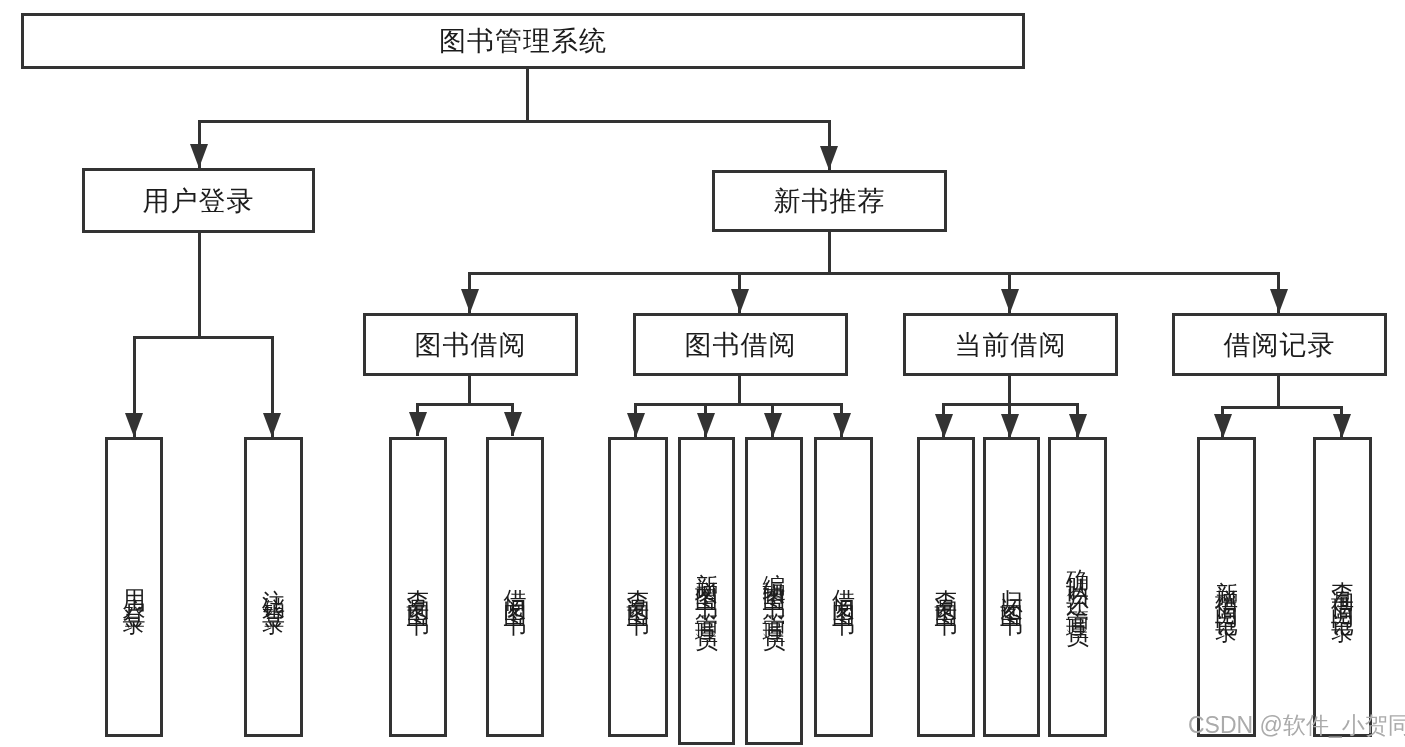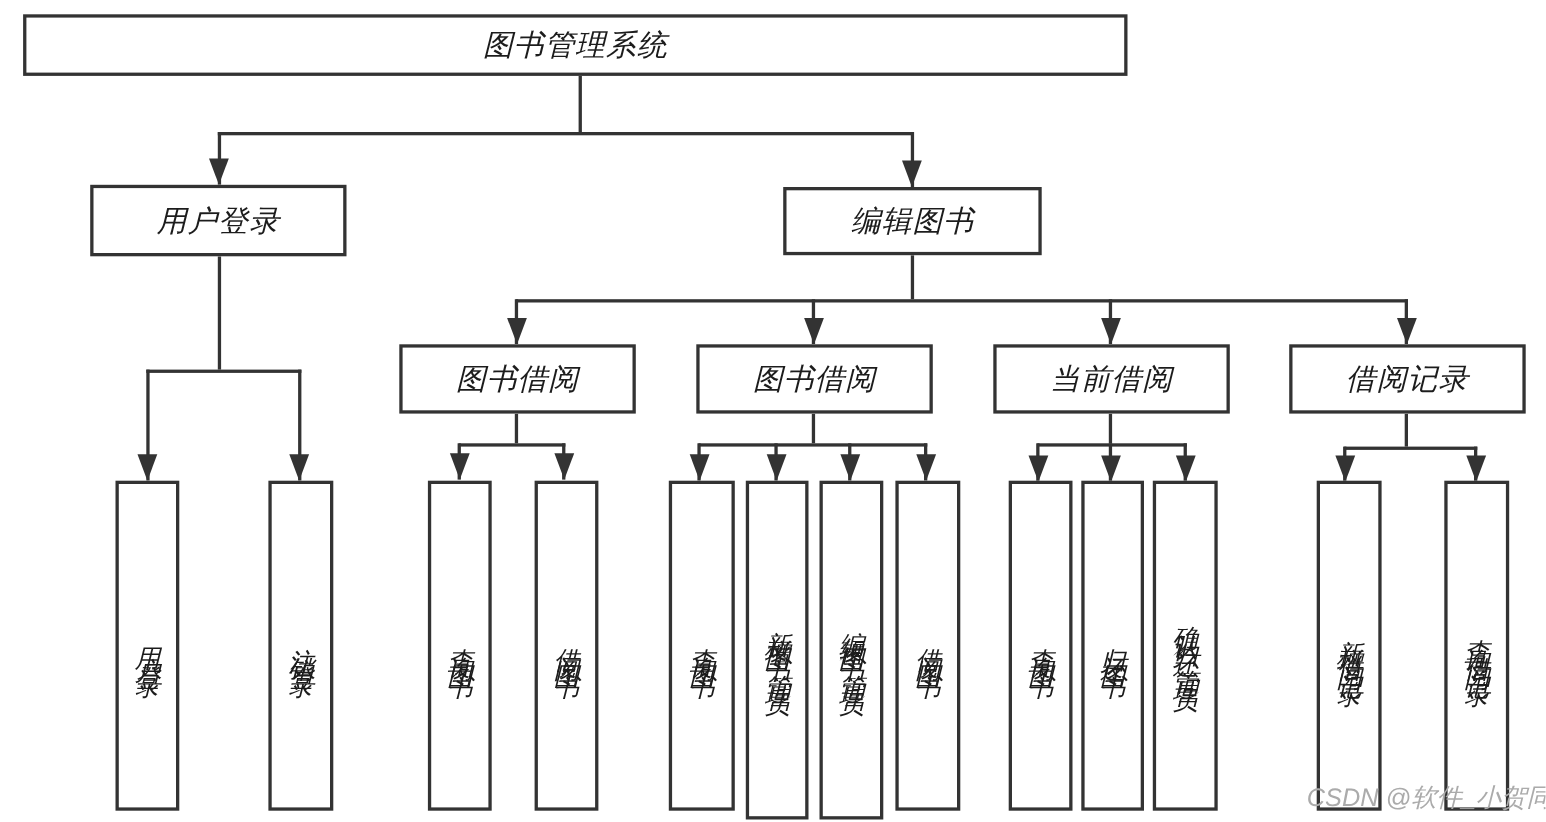--- a/index.html
+++ b/index.html
@@ -2,21 +2,21 @@
 <html style="--background: #ffffff; --line-color: #333333; --text-color: #1c1c1c; --watermark-color: #ababab;"><head>
 <meta charset="utf-8">
 <style>
   html,body{margin:0;padding:0;}
   body{
     width:1405px;height:747px;
     background:var(--background,#ffffff);
     font-family:"Liberation Sans",sans-serif;
     position:relative;overflow:hidden;
   }
-  .diagram{position:absolute;left:0;top:0;width:1405px;height:747px;font-style:italic;}
+  .diagram{position:absolute;left:0;top:0;width:1405px;height:747px;}
   
   .box{
     position:absolute;box-sizing:border-box;
     border:3px solid var(--line-color,#333);
     background:#fff;
     display:flex;align-items:center;justify-content:center;
     color:var(--text-color,#1c1c1c);
     font-size:27px;letter-spacing:1px;
     z-index:2;
   }
@@ -64,21 +64,21 @@
   <div class="h" style="left:198px;top:120px;width:632px;"></div>
   <div class="v" style="left:198px;top:120px;height:48px;"></div>
   <div class="arr" style="left:190px;top:144px;"></div>
   <div class="v" style="left:828px;top:120px;height:50px;"></div>
   <div class="arr" style="left:820px;top:146px;"></div>
 
   <div class="box" style="left:82px;top:168px;width:233px;height:65px;">
     <span class="label">用户登录</span>
   </div>
   <div class="box" style="left:712px;top:170px;width:235px;height:62px;">
-    <span class="label">编辑图书</span>
+    <span class="label">新书推荐</span>
   </div>
 
   <div class="v" style="left:198px;top:233px;height:103px;"></div>
   <div class="h" style="left:133px;top:336px;width:141px;"></div>
   <div class="v" style="left:133px;top:336px;height:101px;"></div>
   <div class="arr" style="left:125px;top:413px;"></div>
   <div class="v" style="left:271px;top:336px;height:101px;"></div>
   <div class="arr" style="left:263px;top:413px;"></div>
 
   <div class="v" style="left:828px;top:232px;height:40px;"></div>

